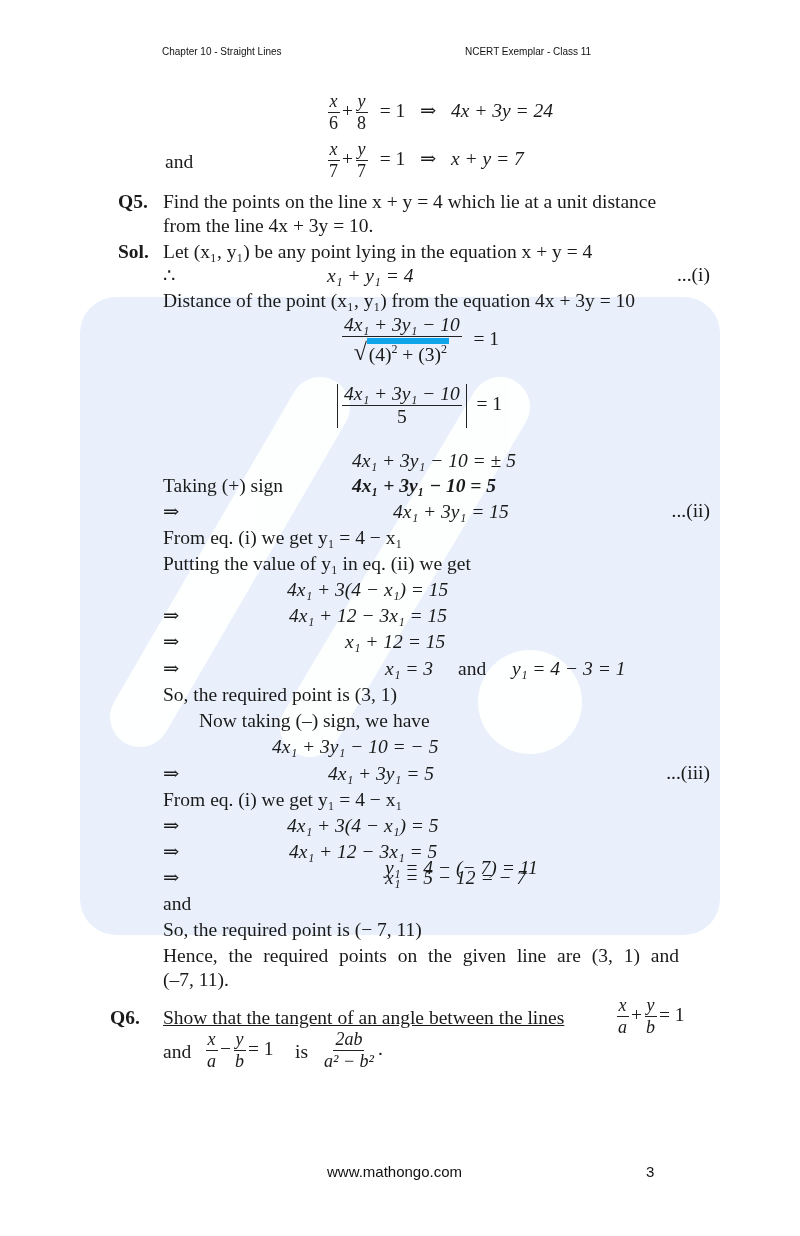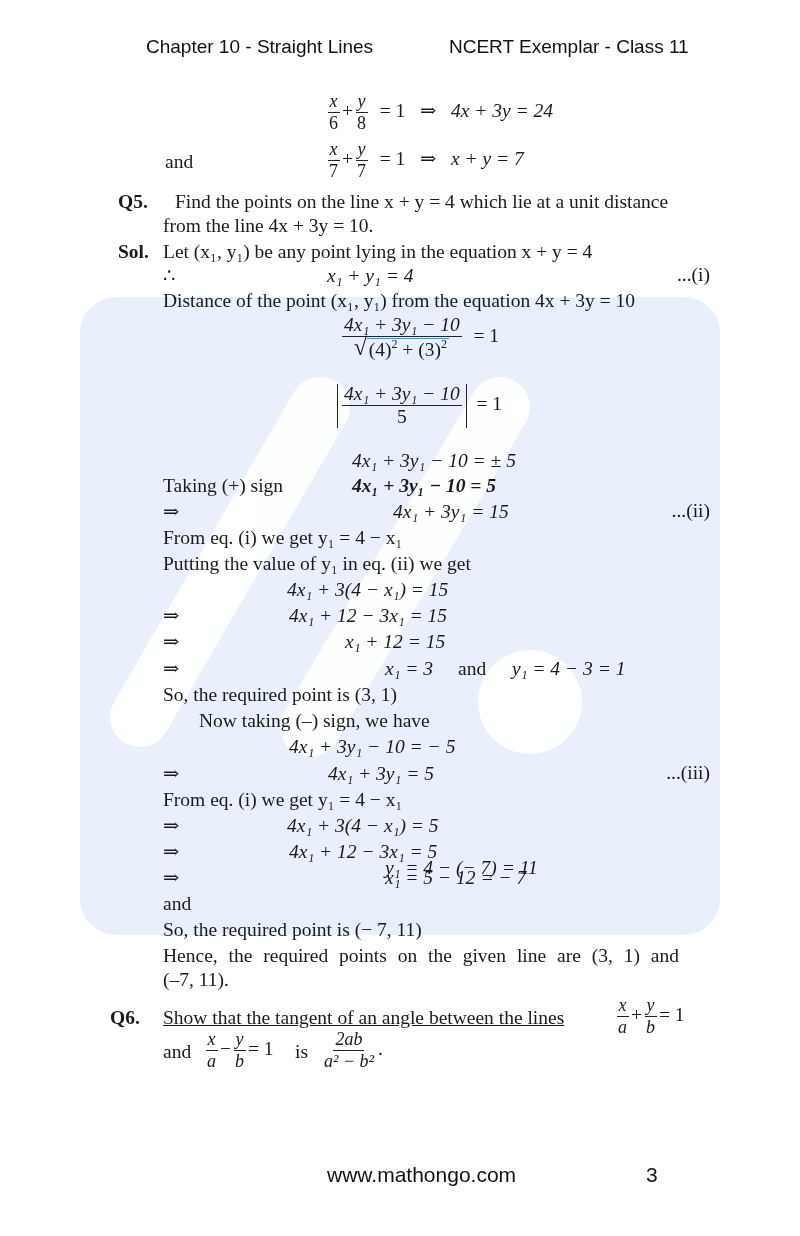--- a/index.html
+++ b/index.html
@@ -1,41 +1,41 @@
 <!DOCTYPE html>
 <html><head>
 <meta charset="utf-8">
 <style>
   html, body { margin: 0; padding: 0; }
   body {
     width: 800px; height: 1236px; position: relative; overflow: hidden;
     background: #ffffff; color: #1a1a1a;
     font-family: "Liberation Serif", "DejaVu Serif", serif;
   }
-  .hdr { position: absolute; top: 36px; font-family: "Liberation Sans", sans-serif; font-size: 19px; color: #111; }
-  .footer { position: absolute; top: 1163px; font-family: "Liberation Sans", sans-serif; font-size: 21px; color: #111; }
+  .hdr { position: absolute; top: 46px; font-family: "Liberation Sans", sans-serif; font-size: 10px; color: #111; margin-left: 16px; }
+  .footer { position: absolute; top: 1163px; font-family: "Liberation Sans", sans-serif; font-size: 15px; color: #111; }
 
   
   .wm-box {
     position: absolute; left: 80px; top: 297px; width: 640px; height: 638px;
     background: #e9f0fb; border-radius: 36px; z-index: 0;
   }
   .wm-svg { position: absolute; left: 80px; top: 297px; z-index: 1; }
 
   .line { position: absolute; font-size: 19.5px; line-height: 24px; white-space: nowrap; z-index: 2; }
   .label { font-weight: bold; }
   i, .it { font-style: italic; }
   sup { font-size: 12px; vertical-align: 8px; line-height: 0; }
 
   .frac { display: inline-flex; flex-direction: column; align-items: center; vertical-align: middle; line-height: 1.05; margin: 0 2px; }
   .frac .num { padding: 0 2px 1px; border-bottom: 1px solid #222; }
   .frac .den { padding: 1px 2px 0; }
   .frac.small { font-size: 18px; }
   .abs { display: inline-flex; align-items: center; border-left: 1.2px solid #222; border-right: 1.2px solid #222; padding: 0 2px; vertical-align: middle; }
-  .sqrt { display: inline-block; border-top: 1px solid #0ea5e9; padding: 1px 2px 0; margin-left: 12px; position: relative; }
+  .sqrt { display: inline-block; border-top: 6px solid #0ea5e9; padding: 1px 2px 0; margin-left: 12px; position: relative; }
   .sqrt::before { content: "√"; position: absolute; left: -13px; top: -4px; font-size: 24px; }
   .right-tag { position: absolute; right: 90px; font-size: 19.5px; z-index: 2; font-style: normal; }
 </style>
 </head>
 <body>
 
 <div class="hdr" style="left:146px;">Chapter 10 - Straight Lines</div>
 <div class="hdr" style="left:449px;">NCERT Exemplar - Class 11</div>
 
 <div class="wm-box"></div>
@@ -63,21 +63,21 @@
       <span class="num it">x</span>
       <span class="den">7</span>
     </span><span>+</span><span class="frac small">
       <span class="num it">y</span>
       <span class="den">7</span>
     </span>
   &nbsp;<span>= 1</span>&nbsp;&nbsp;&nbsp;<span>⇒</span>&nbsp;&nbsp;&nbsp;<span class="it">x + y = 7</span>
 </div>
 
 <div class="line label" style="left:118px; top:190px;">Q5.</div>
-<div class="line" style="left:175px; top:190px;">Find the points on the line x + y = 4 which lie at a unit distance</div>
+<div class="line" style="left:163px; top:190px;">Find the points on the line x + y = 4 which lie at a unit distance</div>
 <div class="line" style="left:163px; top:214px;">from the line 4x + 3y = 10.</div>
 
 <div class="line label" style="left:118px; top:240px;">Sol.</div>
 <div class="line" style="left:163px; top:240px;">Let (x₁, y₁) be any point lying in the equation x + y = 4</div>
 <div class="line" style="left:163px; top:264px;">∴</div>
 <div class="line it" style="left:327px; top:264px;">x₁ + y₁ = 4</div>
 <div class="right-tag" style="top:264px;">...(i)</div>
 <div class="line" style="left:163px; top:289px;">Distance of the point (x₁, y₁) from the equation 4x + 3y = 10</div>
 
 <div class="line" style="left:340px; top:315px;">
@@ -110,21 +110,21 @@
 <div class="line" style="left:163px; top:604px;">⇒</div>
 <div class="line it" style="left:289px; top:604px;">4x₁ + 12 − 3x₁ = 15</div>
 <div class="line" style="left:163px; top:630px;">⇒</div>
 <div class="line it" style="left:345px; top:630px;">x₁ + 12 = 15</div>
 <div class="line" style="left:163px; top:657px;">⇒</div>
 <div class="line it" style="left:385px; top:657px;">x₁ = 3</div>
 <div class="line" style="left:458px; top:657px;">and</div>
 <div class="line it" style="left:512px; top:657px;">y₁ = 4 − 3 = 1</div>
 <div class="line" style="left:163px; top:683px;">So, the required point is (3, 1)</div>
 <div class="line" style="left:163px; top:709px;margin-left:36px;">Now taking (–) sign, we have</div>
-<div class="line it" style="left:289px; top:735px;text-align:right;">4x₁ + 3y₁ − 10 = − 5</div>
+<div class="line it" style="left:272px; top:735px;text-align:right;">4x₁ + 3y₁ − 10 = − 5</div>
 <div class="line" style="left:163px; top:762px;">⇒</div>
 <div class="line it" style="left:328px; top:762px;">4x₁ + 3y₁ = 5</div>
 <div class="right-tag it" style="top:762px;">...(iii)</div>
 <div class="line" style="left:163px; top:788px;">From eq. (i) we get y₁ = 4 − x₁</div>
 <div class="line" style="left:163px; top:814px;">⇒</div>
 <div class="line it" style="left:287px; top:814px;">4x₁ + 3(4 − x₁) = 5</div>
 <div class="line" style="left:163px; top:840px;">⇒</div>
 <div class="line it" style="left:289px; top:840px;">4x₁ + 12 − 3x₁ = 5</div>
 <div class="line" style="left:163px; top:866px;">⇒</div>
 <div class="line it" style="left:385px; top:866px;">x₁ = 5 − 12 = − 7</div>

